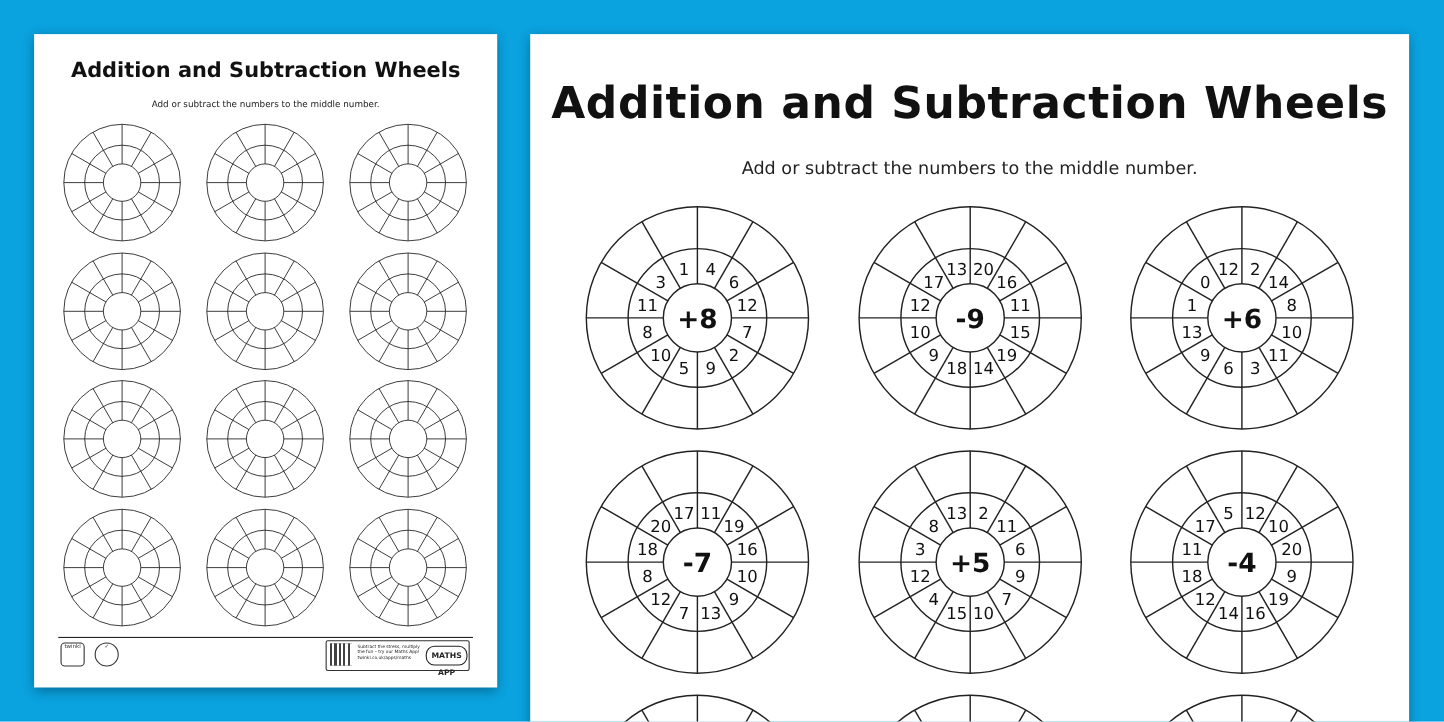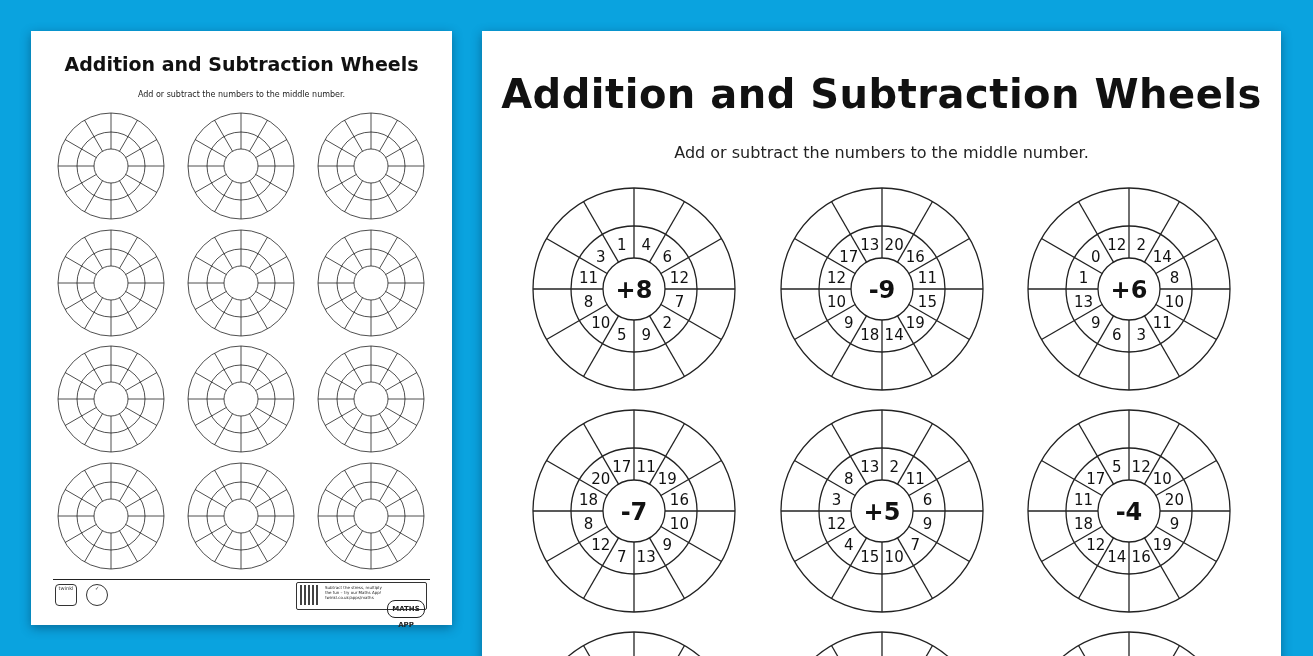--- a/index.html
+++ b/index.html
@@ -46,21 +46,21 @@
     position: absolute; left: 3px; top: 2px; width: 20px; height: 20px;
     background:
       repeating-linear-gradient(90deg, #222 0 2px, #fff 2px 4px),
       #222;
     opacity: 0.85;
   }
   .app-text {
     position: absolute; left: 28px; top: 2px; width: 60px; font-size: 4px; line-height: 5px; color: #222;
   }
   .app-badge {
-    position: absolute; left: 90px; top: 17px; width: 36px; height: 16px; border: 1px solid #222;
+    position: absolute; left: 90px; top: 4px; width: 36px; height: 16px; border: 1px solid #222;
     border-radius: 8px; font-size: 7px; font-weight: bold; text-align: center; line-height: 16px; color: #222;
   }
   .num { font-family: "DejaVu Sans", sans-serif; fill: #111; }
 </style>
 </head>
 <body>
 
 <div class="page" id="thumb">
   <div class="thumb-title">Addition and Subtraction Wheels</div>
   <div class="thumb-sub">Add or subtract the numbers to the middle number.</div>

